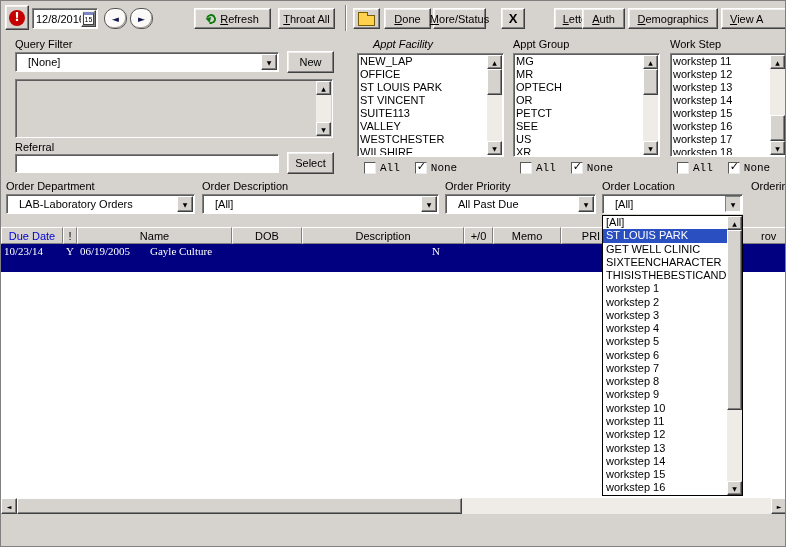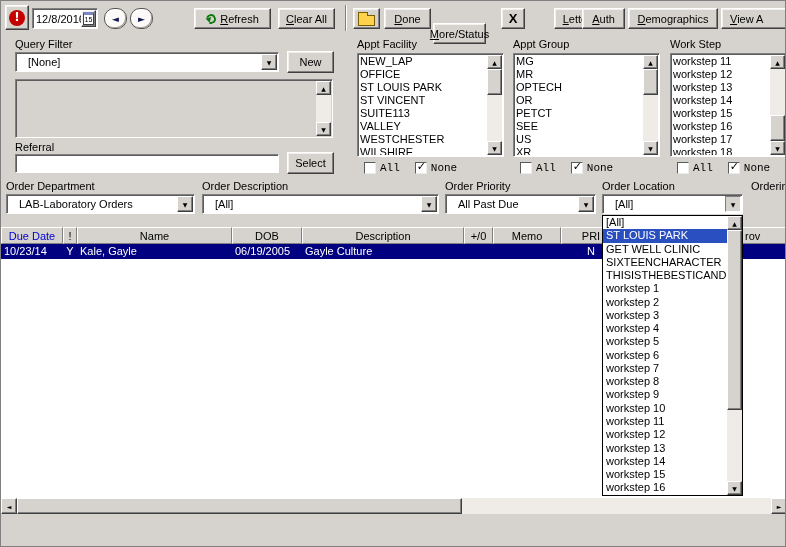--- a/index.html
+++ b/index.html
@@ -44,21 +44,21 @@
   .refresh-icon::after { content:""; position:absolute; left:-5px; top:-2px;
     border:3px solid transparent; border-right:5px solid #0c7a0c; transform:rotate(40deg); }
   #clear-all-button { left:277px; top:7px; width:57px; height:21px; }
   .toolbar-sep { position:absolute; left:344px; top:4px; width:2px; height:26px;
     border-left:1px solid #808080; border-right:1px solid #fff; }
   #folder-button { left:352px; top:7px; width:27px; height:21px; }
   .folder-icon { position:relative; width:17px; height:11px; background:#ffd24d; border:1px solid #7a5c00; margin-top:3px; }
   .folder-icon::before { content:""; position:absolute; left:-1px; top:-4px; width:8px; height:3px;
     background:#ffd24d; border:1px solid #7a5c00; border-bottom:none; }
   #done-button { left:383px; top:7px; width:47px; height:21px; }
-  #more-status-button { left:432px; top:22px; width:53px; height:21px; }
+  #more-status-button { left:432px; top:7px; width:53px; height:21px; }
   #x-button { left:500px; top:7px; width:24px; height:21px; font-weight:bold; font-size:13px; }
   #letters-button { left:553px; top:7px; width:51px; height:21px; }
   #auth-button { left:581px; top:7px; width:43px; height:21px; }
   #demographics-button { left:627px; top:7px; width:90px; height:21px; }
   #view-appts-button { left:720px; top:7px; width:70px; height:21px; justify-content:flex-start; padding-left:8px; }
 
   
   #query-filter-label { left:14px; top:37px; }
   .combo { position:absolute; height:20px; background:#fff; border:1px solid;
     border-color:#808080 #fff #fff #808080; box-shadow: inset 1px 1px 0 #5c5c5c;
@@ -77,21 +77,21 @@
   #select-button { left:286px; top:151px; width:47px; height:22px; }
 
   
   .listbox { position:absolute; top:52px; height:104px; background:#fff; border:1px solid;
     border-color:#808080 #fff #fff #808080; box-shadow: inset 1px 1px 0 #5c5c5c; }
   #facility-listbox { left:356px; width:147px; }
   #group-listbox { left:512px; width:147px; }
   #workstep-listbox { left:669px; width:117px; }
   .list-items { position:absolute; left:2px; top:1px; right:16px; bottom:1px; overflow:hidden; }
   .list-item { height:13px; line-height:13px; white-space:nowrap; overflow:hidden; }
-  #facility-label { left:356px; top:37px; } #group-label { left:512px; top:37px; } #workstep-label { left:669px; top:37px; }
+  #facility-label { left:372px; top:37px;font-style:italic; } #group-label { left:512px; top:37px; } #workstep-label { left:669px; top:37px; }
 
   .vscroll { position:absolute; top:1px; right:1px; bottom:1px; width:15px; display:flex; flex-direction:column; background:#efece7; }
   .sb-btn { flex:0 0 14px; display:flex; align-items:center; justify-content:center;
     background:#d6d3ce; border:1px solid; border-color:#fff #404040 #404040 #fff;
     box-shadow: inset -1px -1px 0 #808080; font-size:6px; font-family:"DejaVu Sans",sans-serif; }
   .sb-thumb { background:#d6d3ce; border:1px solid; border-color:#fff #404040 #404040 #fff;
     box-shadow: inset -1px -1px 0 #808080; }
   .sb-fill { flex:1; }
 
   .check-row { position:absolute; top:160px; height:13px; display:flex; align-items:center;font-family:Liberation Mono, monospace; }
@@ -109,24 +109,24 @@
   #ordering-label { left:750px; top:179px; }
   #order-department-combo { left:5px; top:193px; width:189px; }
   #order-description-combo { left:201px; top:193px; width:237px; }
   #order-priority-combo { left:444px; top:193px; width:151px; }
   #order-location-combo { left:601px; top:193px; width:141px; }
 
   
   #table-header { position:absolute; left:0; top:226px; width:786px; height:17px; display:flex; }
   .th { height:17px; background:#d6d3ce; border:1px solid; border-color:#fff #808080 #808080 #fff;
     display:flex; align-items:center; justify-content:center; overflow:hidden; white-space:nowrap; }
-  .th.left-al { justify-content:flex-start; padding-left:2px; }
+  .th.left-al { justify-content:flex-start; padding-left:18px; }
   .th.blue { color:#0000d4; }
   #table-body { position:absolute; left:0; top:243px; width:786px; height:254px; background:#fff; overflow:hidden; }
-  .tr { display:flex; height:15px; }
+  .tr { display:flex; height:28px;font-family:Liberation Serif, serif; }
   .tr.selected { background:#000080; color:#fff; }
   .td { line-height:15px; padding-left:3px; white-space:nowrap; overflow:hidden; }
   .ctr { text-align:center; padding-left:0; }
   .w0{flex:0 0 62px;} .w1{flex:0 0 14px;} .w2{flex:0 0 155px;} .w3{flex:0 0 70px;} .w4{flex:0 0 162px;}
   .w5{flex:0 0 29px;} .w6{flex:0 0 68px;} .w7{flex:0 0 60px;} .w8{flex:0 0 121px;} .w9{flex:0 0 45px;}
 
   
   #hscroll { position:absolute; left:0; top:497px; width:786px; height:16px; background:#efece7; display:flex; }
   #hscroll .sb-btn { flex:0 0 16px; }
   #hthumb { flex:0 0 445px; }
@@ -163,21 +163,21 @@
   </div>
   <div class="nav-btn icon-font" id="forward-button">
     <span>►</span>
   </div>
 
   <div class="btn raised" id="refresh-button">
     <span class="refresh-icon"></span>
     <span class="btn-label mnemonic">Refresh</span>
   </div>
   <div class="btn raised" id="clear-all-button">
-    <span class="btn-label mnemonic">Clear All</span>
+    <span class="btn-label mnemonic">Throat All</span>
   </div>
 
   <div class="toolbar-sep"></div>
 
   <div class="btn raised" id="folder-button">
     <span class="folder-icon"></span>
   </div>
   <div class="btn raised" id="done-button">
     <span class="btn-label mnemonic">Done</span>
   </div>
@@ -338,21 +338,20 @@
     <div class="th w7">PRI</div>
     <div class="th w8"></div>
     <div class="th w9 left-al">rov</div>
   </div>
 
   <div id="table-body">
 
       <div class="tr selected">
         <span class="td w0">10/23/14</span>
         <span class="td w1 ctr">Y</span>
-        <span class="td w2">Kale, Gayle</span>
         <span class="td w3">06/19/2005</span>
         <span class="td w4">Gayle Culture</span>
         <span class="td w5"></span>
         <span class="td w6"></span>
         <span class="td w7 ctr">N</span>
         <span class="td w8"></span>
         <span class="td w9"></span>
       </div>
     </div>
 

